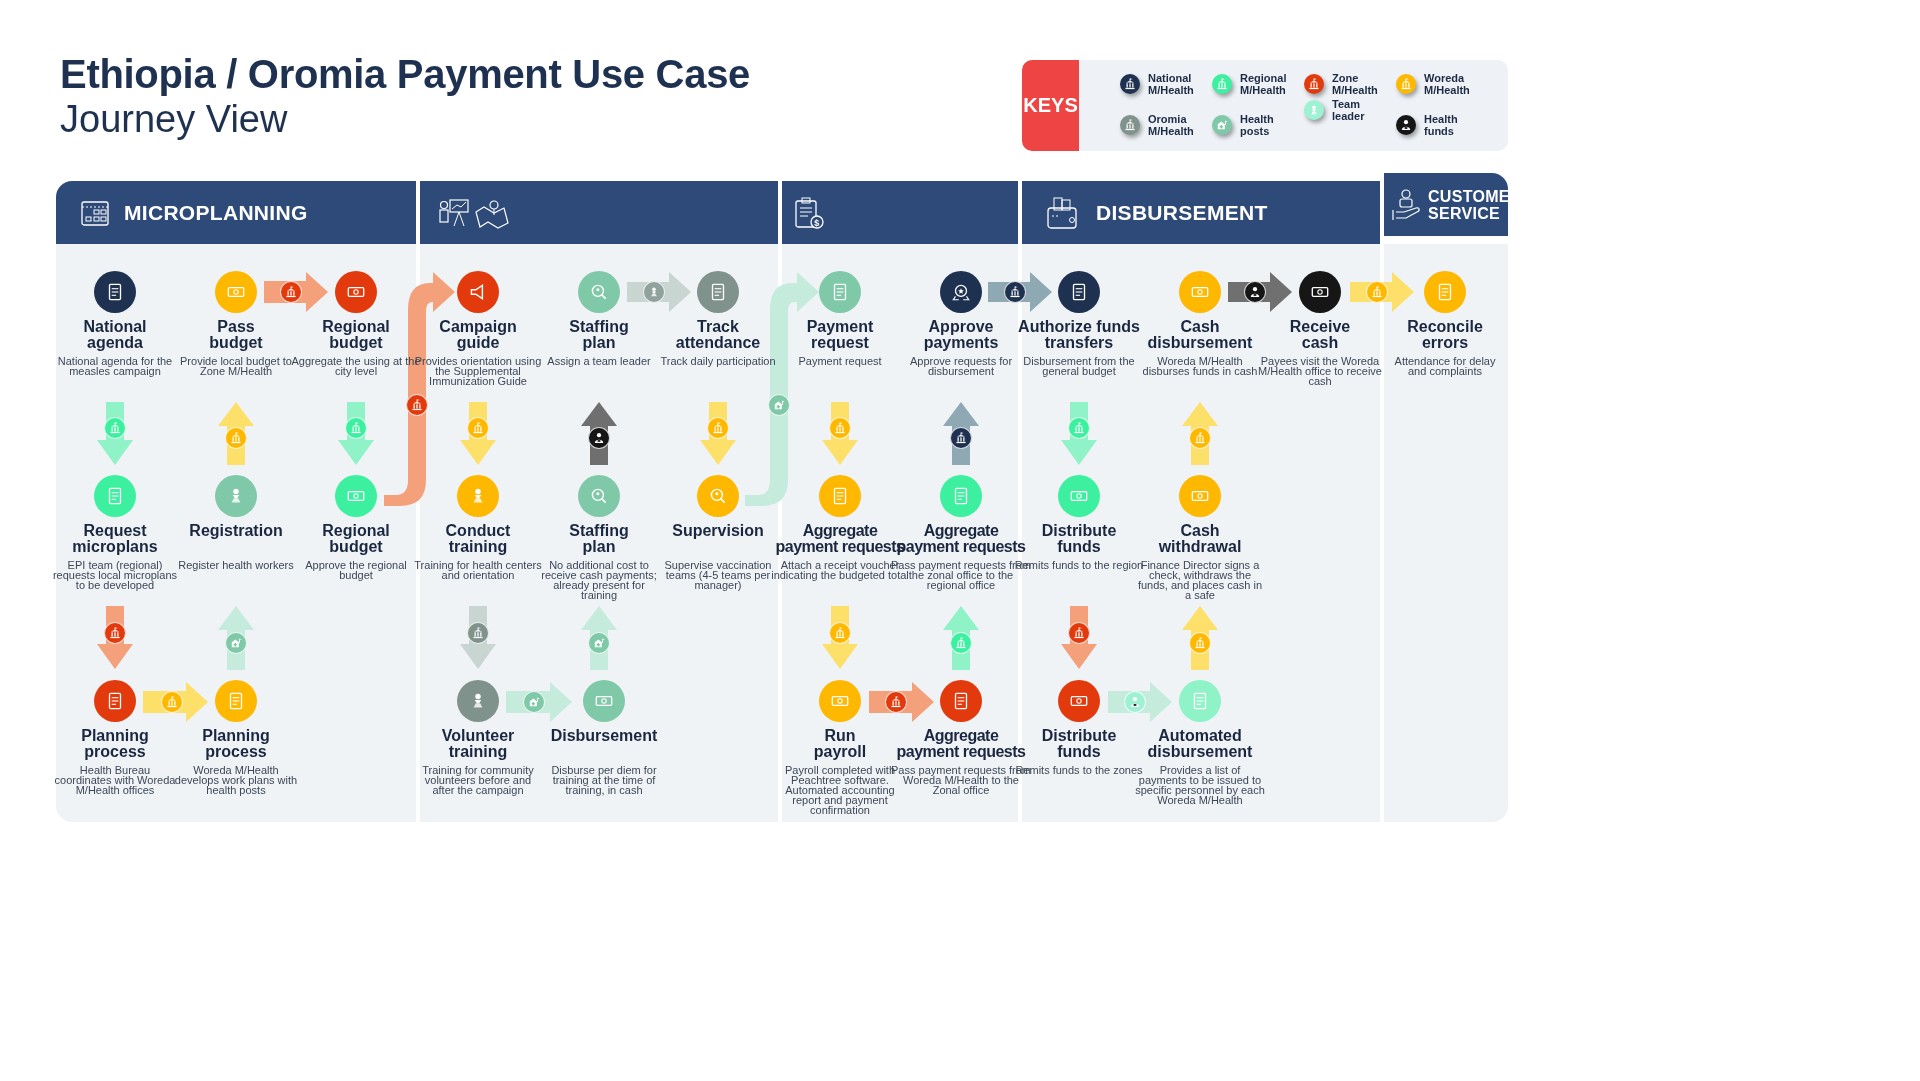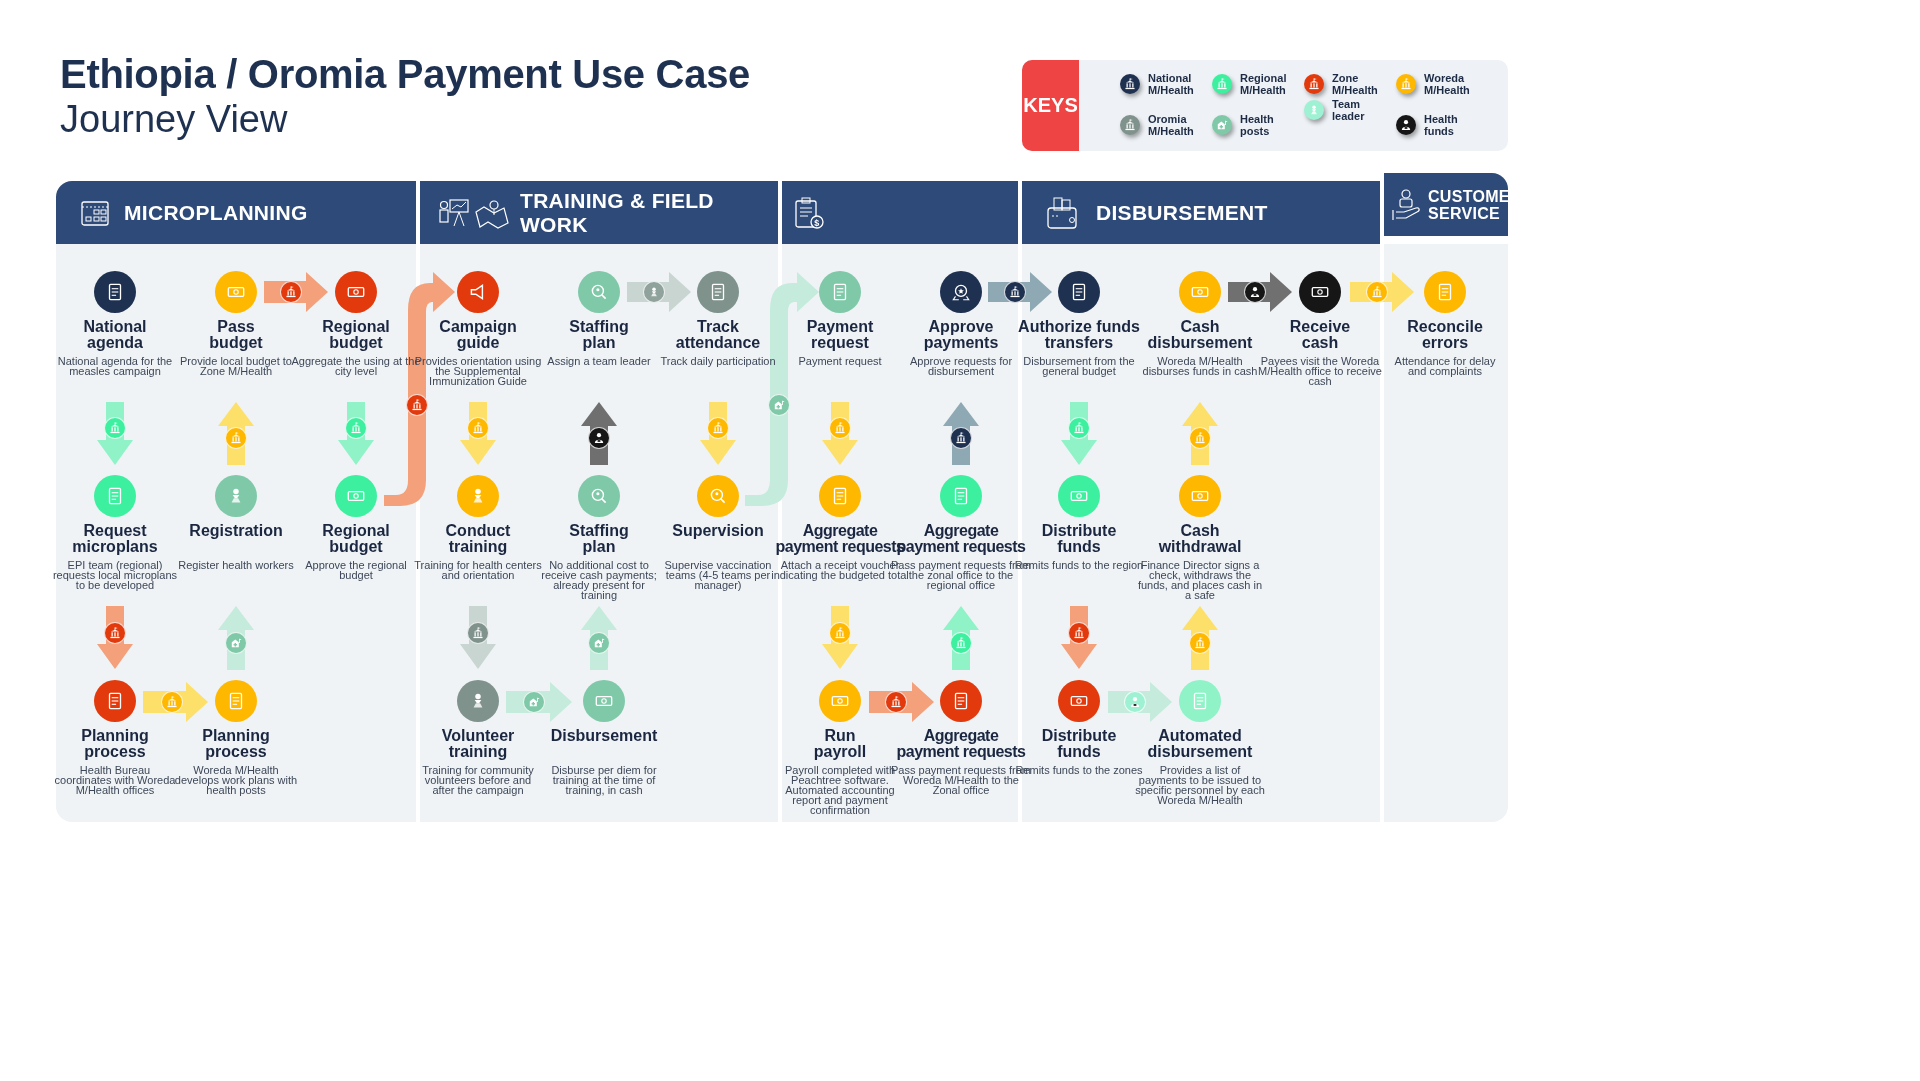--- a/index.html
+++ b/index.html
@@ -175,21 +175,20 @@
         <rect x="4" y="13" width="8" height="12" fill="none" stroke="#fff" stroke-width="1.2"></rect>
         <rect x="14" y="3" width="18" height="12" fill="none" stroke="#fff" stroke-width="1.2"></rect>
         <polyline points="16,12 21,8 25,10 30,5" fill="none" stroke="#fff"></polyline>
         <line x1="23" y1="15" x2="18" y2="29" stroke="#fff"></line>
         <line x1="23" y1="15" x2="28" y2="29" stroke="#fff"></line>
         <path d="M40 15 L48 10 L58 16 L68 11 L72 26 L62 31 L52 25 L44 30 Z" fill="none" stroke="#fff" stroke-width="1.2"></path>
         <circle cx="58" cy="8" r="4" fill="none" stroke="#fff" stroke-width="1.2"></circle>
         <line x1="58" y1="12" x2="58" y2="18" stroke="#fff"></line>
       </svg>
   </span>
-  <span>TRAINING &amp; FIELD WORK</span>
 </div>
 <div class="abs phead" style="left:782px;top:181px;width:236px;height:63px">
   <span class="hicon" style="margin-left:12px;margin-right:8px">
     <svg width="30" height="32" viewBox="0 0 30 32">
         <rect x="2" y="4" width="20" height="26" rx="2" fill="none" stroke="#fff" stroke-width="1.3"></rect>
         <rect x="8" y="1" width="8" height="5" fill="none" stroke="#fff"></rect>
         <line x1="6" y1="11" x2="18" y2="11" stroke="#fff"></line>
         <line x1="6" y1="15" x2="18" y2="15" stroke="#fff"></line>
         <line x1="6" y1="19" x2="14" y2="19" stroke="#fff"></line>
         <circle cx="23" cy="25" r="6" fill="#2e4a78" stroke="#fff" stroke-width="1.3"></circle>

